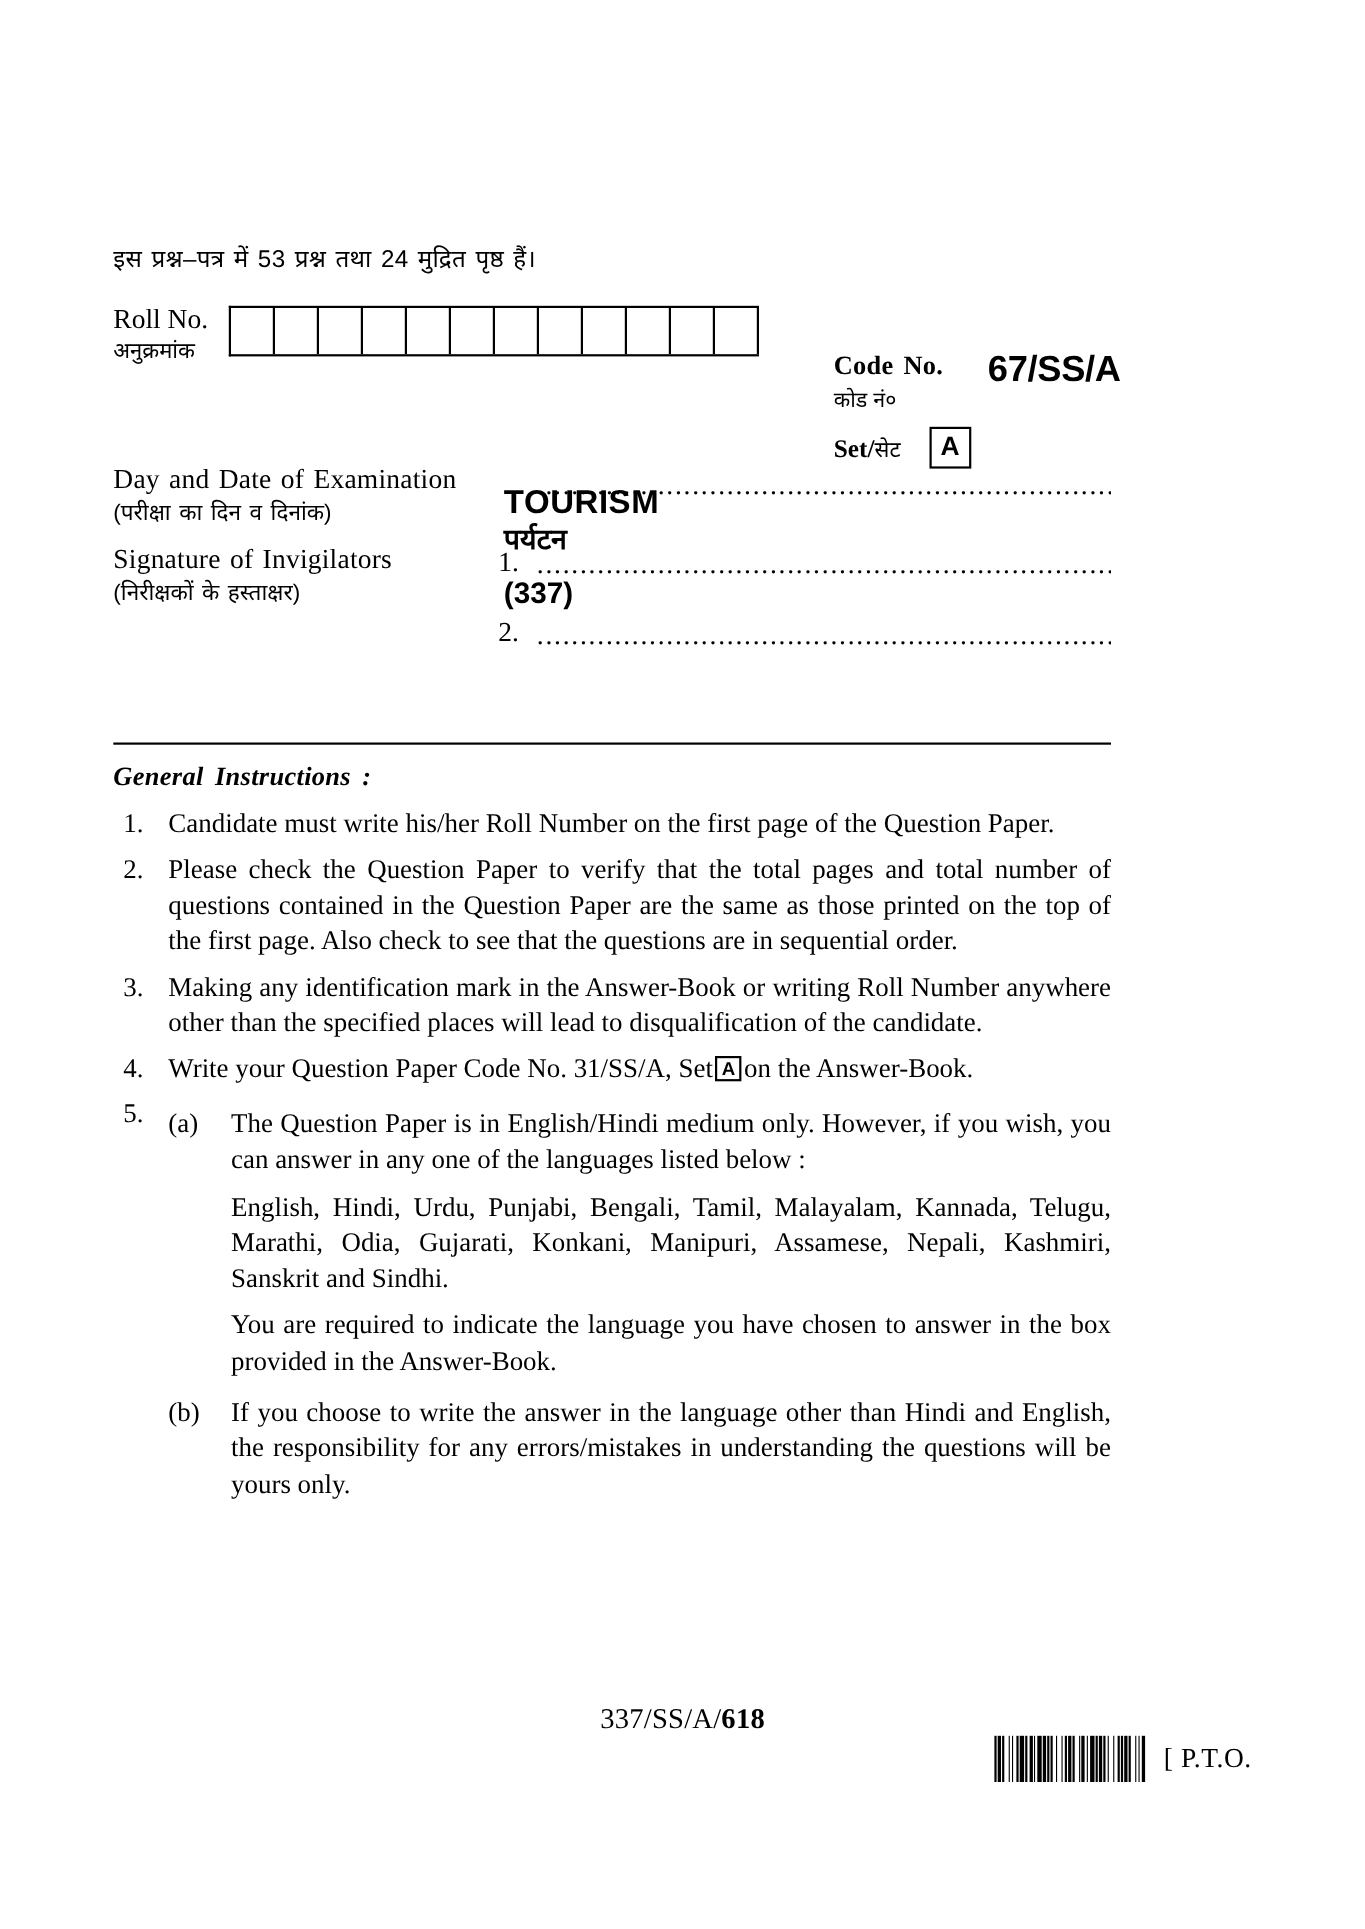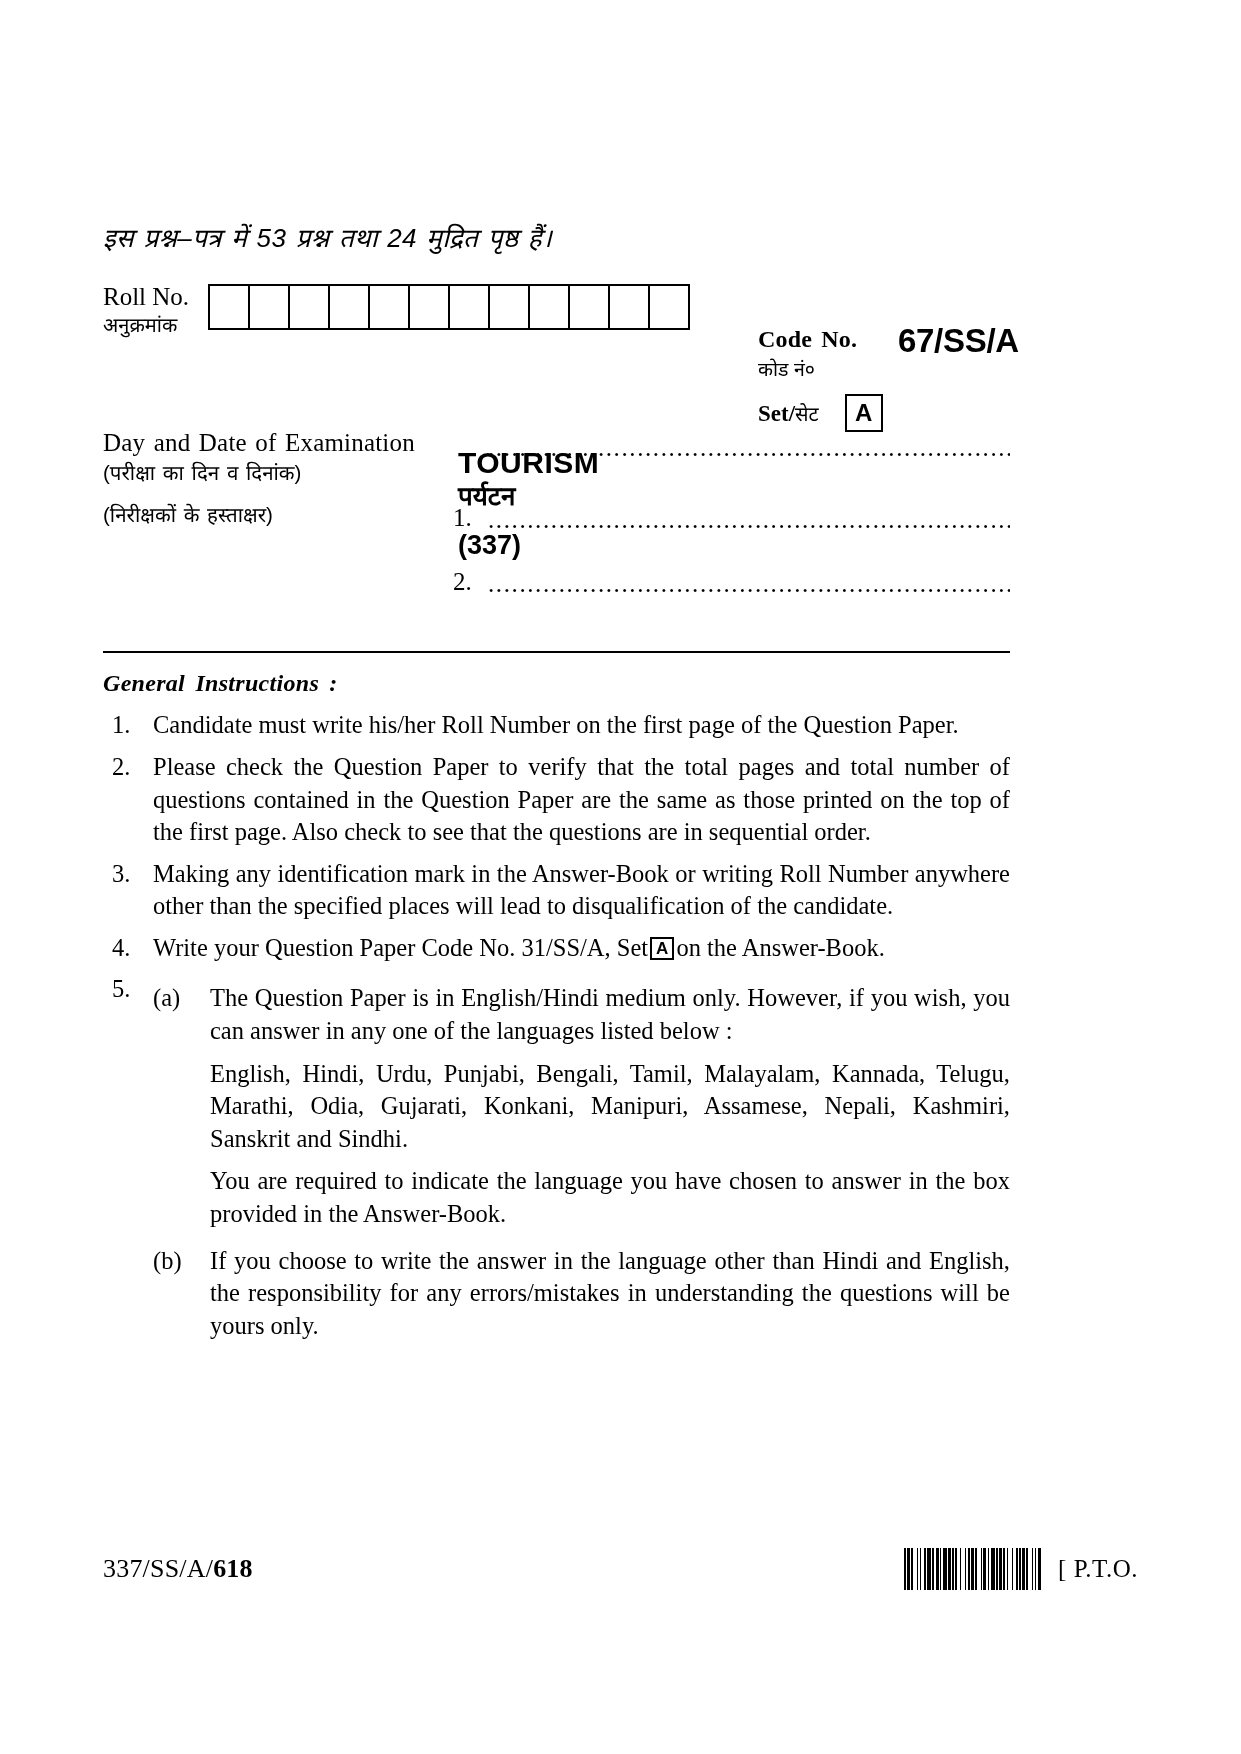--- a/index.html
+++ b/index.html
@@ -34,25 +34,24 @@
   
   .consists-line {
     font-size: 25.5px;
     letter-spacing: 0.3px;
     word-spacing: 2.5px;
     line-height: 1.32;
     white-space: nowrap;
   }
   .consists-hindi {
     font-family: "Liberation Sans", sans-serif;
-    font-size: 26px;
+    font-size: 22px;
     line-height: 1.5;
     word-spacing: 2px;
     margin-top: -1px;
-    font-style: italic;
   }
 
   
   .roll-row {
     margin-top: 22px;
     display: flex;
     align-items: flex-start;
     position: relative;
     height: 72px;
   }
@@ -300,20 +299,21 @@
   }
 
   
   .footer {
     position: absolute;
     left: 103px;
     right: 103px;
     top: 1548px;
     display: flex;
     align-items: center;
+    flex-direction: column;
   }
   .footer-code {
     font-size: 26px;
     letter-spacing: 0.2px;
     white-space: nowrap;
   }
   .footer-code b { font-weight: bold; }
   .footer-right {
     margin-left: auto;
     display: flex;
@@ -386,20 +386,21 @@
       <div class="detail-row">
         <div class="detail-label">
           <div class="en">Day and Date of Examination</div>
           <div class="hi">(परीक्षा का दिन व दिनांक)</div>
         </div>
         <div class="dots detail-dots-1">................................................................................</div>
       </div>
 
       <div class="sig-row">
         <div class="detail-label">
+          <div class="en">Signature of Invigilators</div>
           <div class="hi">(निरीक्षकों के हस्ताक्षर)</div>
         </div>
         <div class="sig-num sig-1">1.</div>
         <div class="dots sig-dots-1">................................................................................</div>
         <div class="sig-num sig-2">2.</div>
         <div class="dots sig-dots-2">................................................................................</div>
       </div>
     </div>
 
     <hr class="hrule">

